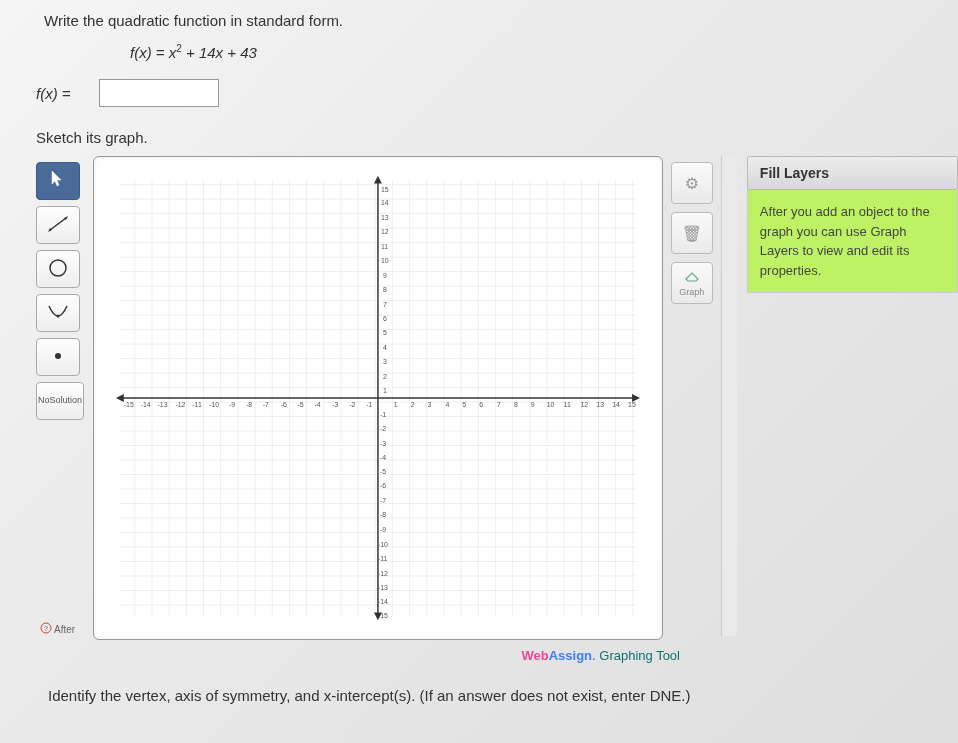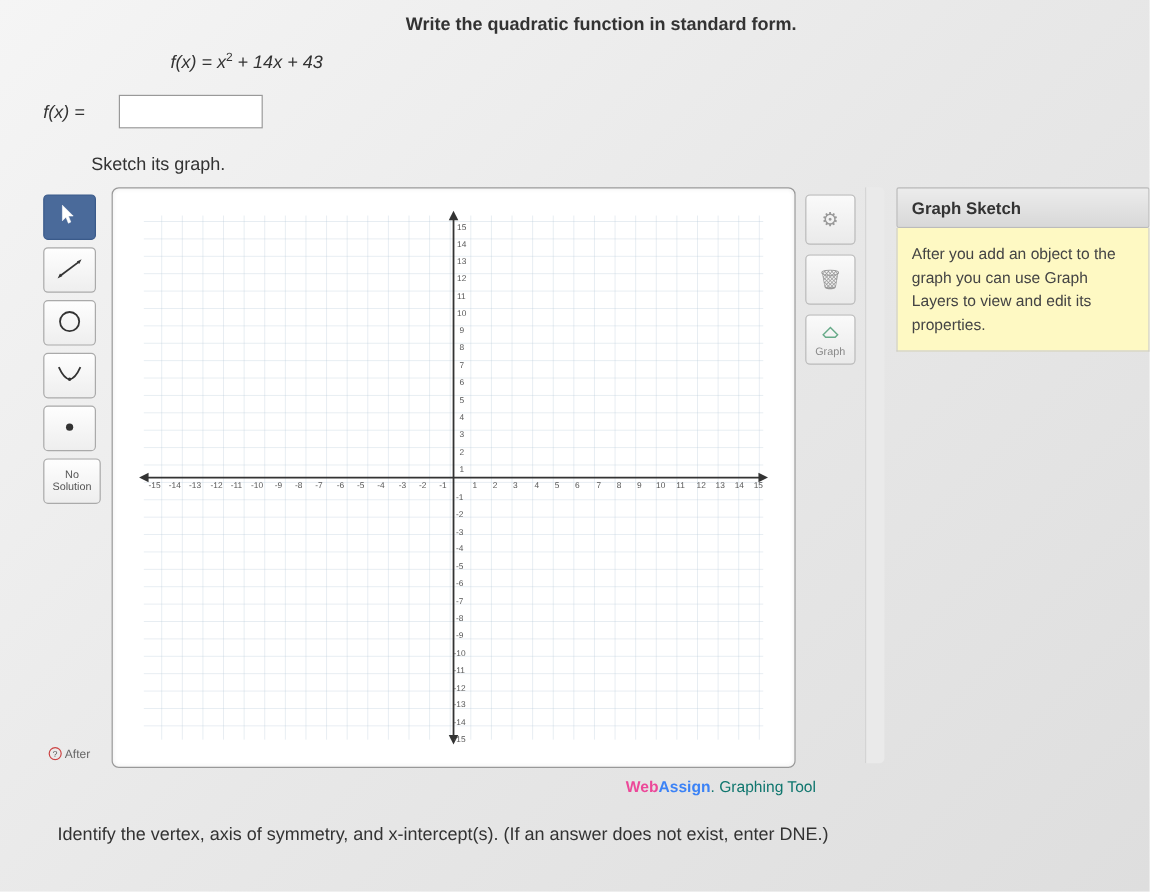--- a/index.html
+++ b/index.html
@@ -8,28 +8,26 @@
       background: linear-gradient(135deg, #f5f5f5 0%, #e8e8e8 50%, #dedede 100%);
       width: 958px;
       height: 743px;
       position: relative;
       overflow: hidden;
       color: #333;
     }
     .question-text {
       padding: 12px 0 0 44px;
       font-size: 15px;
-      font-weight: 700;
-      text-align: center;
+      font-weight: 400;
     }
     .equation {
       padding: 14px 0 0 130px;
       font-size: 15px;
       font-style: italic;
-      margin-left: 12px;
     }
     .equation sup { font-size: 10px; font-style: normal; }
     .answer-row {
       display: flex;
       align-items: center;
       padding: 18px 0 0 36px;
     }
     .fx-label {
       font-size: 15px;
       font-style: italic;
@@ -40,21 +38,20 @@
       height: 28px;
       border: 1px solid #999;
       background: #fff;
       padding: 2px 6px;
       font-size: 14px;
     }
     .sketch-label {
       padding: 22px 0 10px 36px;
       font-size: 15px;
       font-weight: 500;
-      margin-left: 40px;
     }
     .graph-container {
       display: flex;
       margin-left: 36px;
     }
     .toolbar {
       width: 58px;
       display: flex;
       flex-direction: column;
       gap: 6px;
@@ -76,21 +73,21 @@
       background: #4a6a9a;
       border-color: #3a5a8a;
     }
     .tool-btn.no-sol {
       width: 48px;
       height: 38px;
       font-size: 9px;
       text-align: center;
       line-height: 1.1;
       color: #555;
-      flex-direction: column;
+      flex-direction: row;
     }
     .help-btn {
       margin-top: auto;
       width: 48px;
       height: 22px;
       font-size: 10px;
       color: #666;
       display: flex;
       align-items: center;
       gap: 2px;
@@ -140,21 +137,21 @@
     }
     .layers-header {
       background: linear-gradient(#ececec, #d8d8d8);
       border: 1px solid #bbb;
       padding: 8px 12px;
       font-size: 14px;
       font-weight: bold;
       border-radius: 2px;
     }
     .layers-body {
-      background: #fef9c3;
+      background: #bef264;
       border: 1px solid #ccc;
       border-top: none;
       padding: 12px;
       font-size: 13px;
       line-height: 1.5;
       color: #444;
     }
     .scrollbar {
       width: 16px;
       background: #eaeaea;
@@ -350,21 +347,21 @@
               </svg>
           </span>
           <span>Graph</span>
         </div>
       </div>
       <div class="scrollbar"></div>
     </div>
   </div>
 
   <div class="layers-panel">
-    <div class="layers-header">Graph Sketch</div>
+    <div class="layers-header">Fill Layers</div>
     <div class="layers-body">After you add an object to the graph you can use Graph Layers to view and edit its properties.</div>
   </div>
 </div>
 
 <div class="webassign-label" style="width:740px;">
   <span class="web">Web</span><span class="assign">Assign</span><span class="tool">. Graphing Tool</span>
 </div>
 
 <div class="bottom-question">Identify the vertex, axis of symmetry, and x-intercept(s). (If an answer does not exist, enter DNE.)</div>
 

